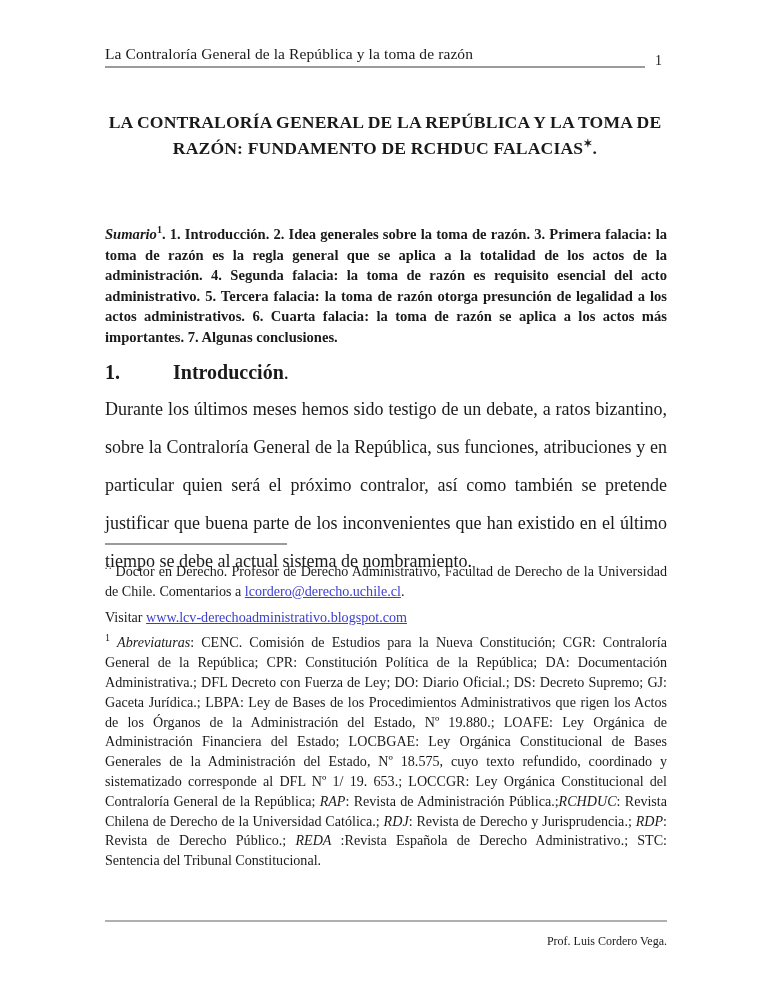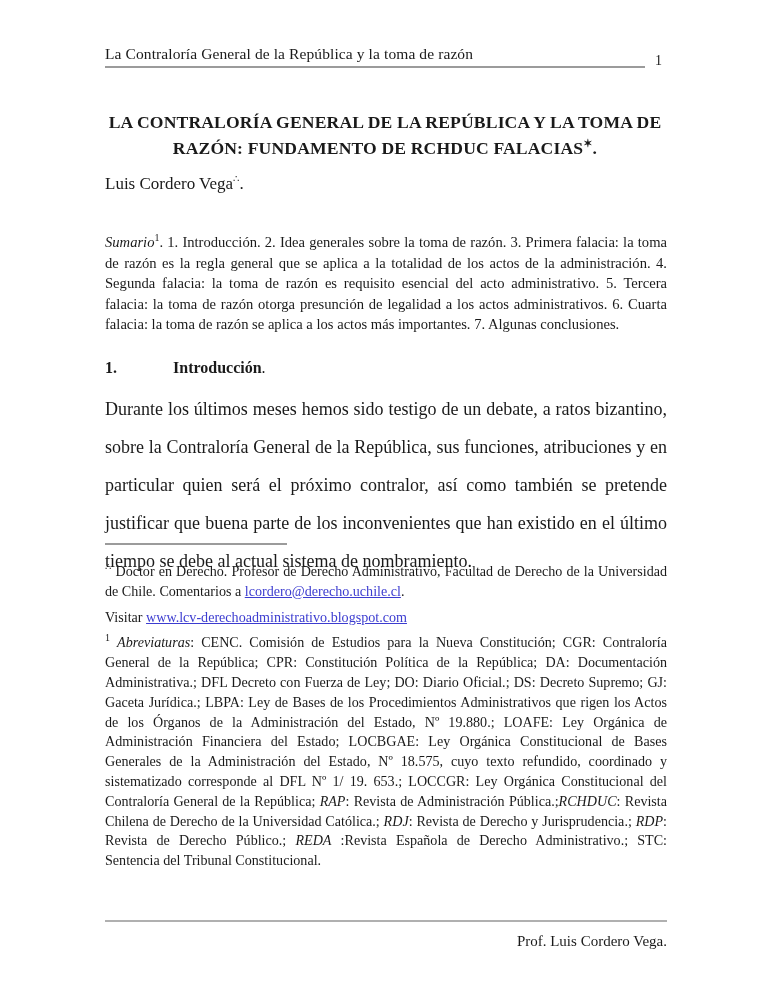--- a/index.html
+++ b/index.html
@@ -89,44 +89,45 @@
   .author .fnmark {
     font-size: 10px;
     vertical-align: super;
     line-height: 0;
   }
 
   
   .sumario {
     position: absolute;
     left: 105px;
-    top: 232px;
+    top: 224px;
     width: 562px;
     font-size: 14.6px;
     line-height: 20.6px;
     text-align: justify;
     text-justify: inter-word;
+    font-weight: bold;
   }
   .sumario .lead {
     font-style: italic;
   }
   .sumario .fnnum {
     font-size: 10px;
     vertical-align: super;
     line-height: 0;
     font-style: normal;
   }
 
   
   .section-head {
     position: absolute;
     left: 105px;
     top: 344px;
     width: 560px;
-    font-size: 16px;
+    font-size: 20px;
     line-height: 22px;
     font-weight: bold;
   }
   .section-head .num {
     display: inline-block;
     width: 68px;
   }
   .section-head .trail {
     font-weight: normal;
   }
@@ -185,44 +186,41 @@
     top: 920px;
     width: 562px;
     height: 2px;
     background: #b0b0b0;
   }
   .footer-text {
     position: absolute;
     left: 105px;
     top: 930px;
     width: 562px;
-    font-size: 15px;
+    font-size: 12px;
     line-height: 22px;
     text-align: right;
   }
 </style>
 </head>
 <body>
 
 <div class="page">
 
   <div class="header">
     <div class="header-title">La Contraloría General de la República y la toma de razón</div>
     <div class="header-rule"></div>
     <div class="header-pagenum">1</div>
   </div>
 
   <h1 class="doc-title">
     <span>LA CONTRALORÍA GENERAL DE LA REPÚBLICA Y LA TOMA DE</span><br>
     <span>RAZÓN: FUNDAMENTO DE RCHDUC FALACIAS</span><span class="fnmark">✶</span><span>.</span>
   </h1>
 
-  <div class="author">
-    <span>Luis Cordero Vega</span><span class="fnmark">∴</span><span>.</span>
-  </div>
 
   <div class="sumario">
     <span class="lead">Sumario</span><span class="fnnum">1</span><span>. 1. Introducción. 2. Idea generales sobre la toma de razón. 3. Primera falacia: la toma de razón es la regla general que se aplica a la totalidad de los actos de la administración. 4. Segunda falacia: la toma de razón es requisito esencial del acto administrativo. 5. Tercera falacia: la toma de razón otorga presunción de legalidad a los actos administrativos. 6. Cuarta falacia: la toma de razón se aplica a los actos más importantes. 7. Algunas conclusiones.</span>
   </div>
 
   <h2 class="section-head">
     <span class="num">1.</span><span>Introducción</span><span class="trail">.</span>
   </h2>
 
   <p class="body-par">Durante los últimos meses hemos sido testigo de un debate, a ratos bizantino, sobre la Contraloría General de la República, sus funciones, atribuciones y en particular quien será el próximo contralor, así como también se pretende justificar que buena parte de los inconvenientes que han existido en el último tiempo se debe al actual sistema de nombramiento.</p>

